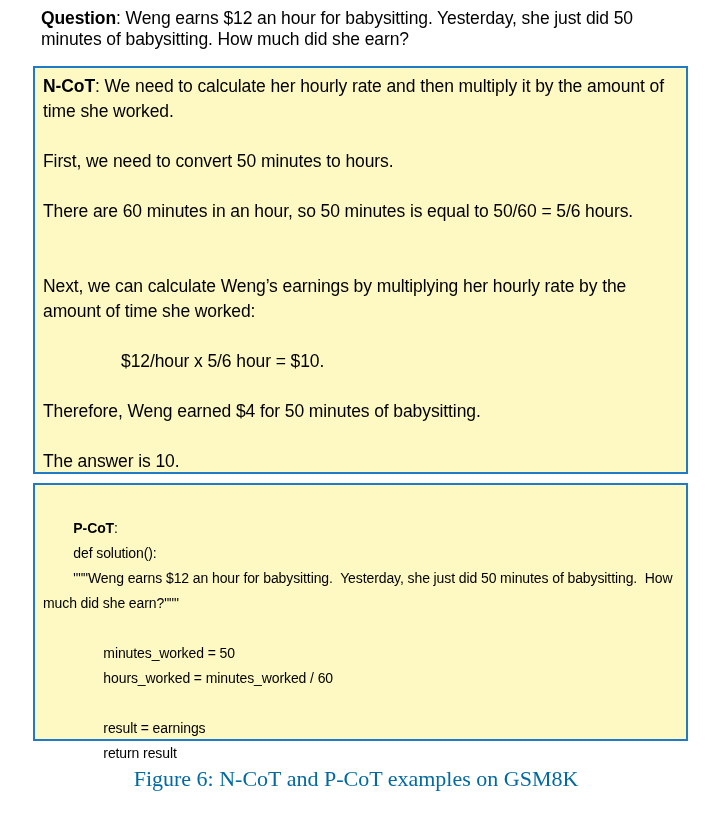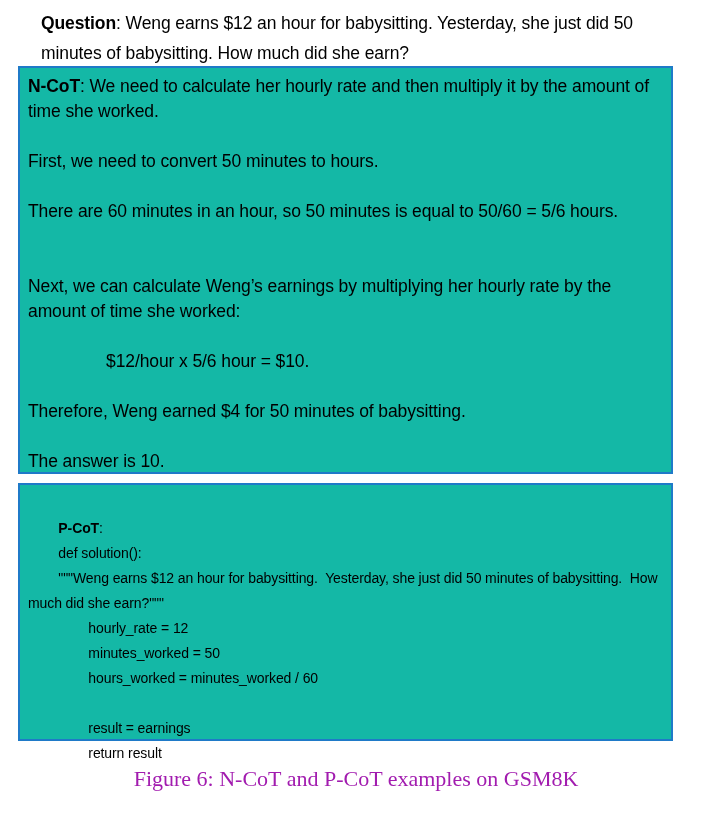--- a/index.html
+++ b/index.html
@@ -25,35 +25,35 @@
     padding: 0;
   }
 
   
   .question {
     position: absolute;
     left: 41px;
     top: 8px;
     width: 648px;
     font-size: 17.5px;
-    line-height: 30px;
+    line-height: 21px;
     letter-spacing: -0.1px;
     text-align: left;
   }
   .question .lbl {
     font-weight: bold;
   }
 
   
   .cot-box {
     position: absolute;
-    left: 18px;
+    left: 33px;
     box-sizing: border-box;
     border: 2px solid #1f7ac8;
-    background: #14b8a6;
+    background: #fef9c3;
   }
   #ncot-box {
     top: 66px;
     width: 655px;
     height: 408px;
   }
   #pcot-box {
     top: 483px;
     width: 655px;
     height: 258px;
@@ -103,21 +103,21 @@
   
   .caption {
     position: absolute;
     left: 0;
     top: 765px;
     width: 712px;
     text-align: center;
     font-family: "Liberation Serif", serif;
     font-size: 22px;
     line-height: 28px;
-    color: #a21caf;
+    color: #0369a1;
   }
 </style>
 </head>
 <body>
 
 <div class="page">
 
   <div class="question">
     <span class="lbl">Question</span><span>: </span><span>Weng earns $12 an hour for babysitting.  Yesterday, she just did 50 minutes of babysitting.  How much did she earn?</span>
   </div>
@@ -164,23 +164,20 @@
       </div>
 
       <div class="code-line" style="top:31px;">
         <span>def solution():</span>
       </div>
 
       <div class="code-line doc" style="top:56px;">
         <span>"""Weng earns $12 an hour for babysitting.  Yesterday, she just did 50 minutes of babysitting.  How much did she earn?"""</span>
       </div>
 
-      <div class="code-line i1" style="top:106px;">
-        <span>hourly_rate = 12</span>
-      </div>
 
       <div class="code-line i1" style="top:131px;">
         <span>minutes_worked = 50</span>
       </div>
 
       <div class="code-line i1" style="top:156px;">
         <span>hours_worked = minutes_worked / 60</span>
       </div>
 
 

